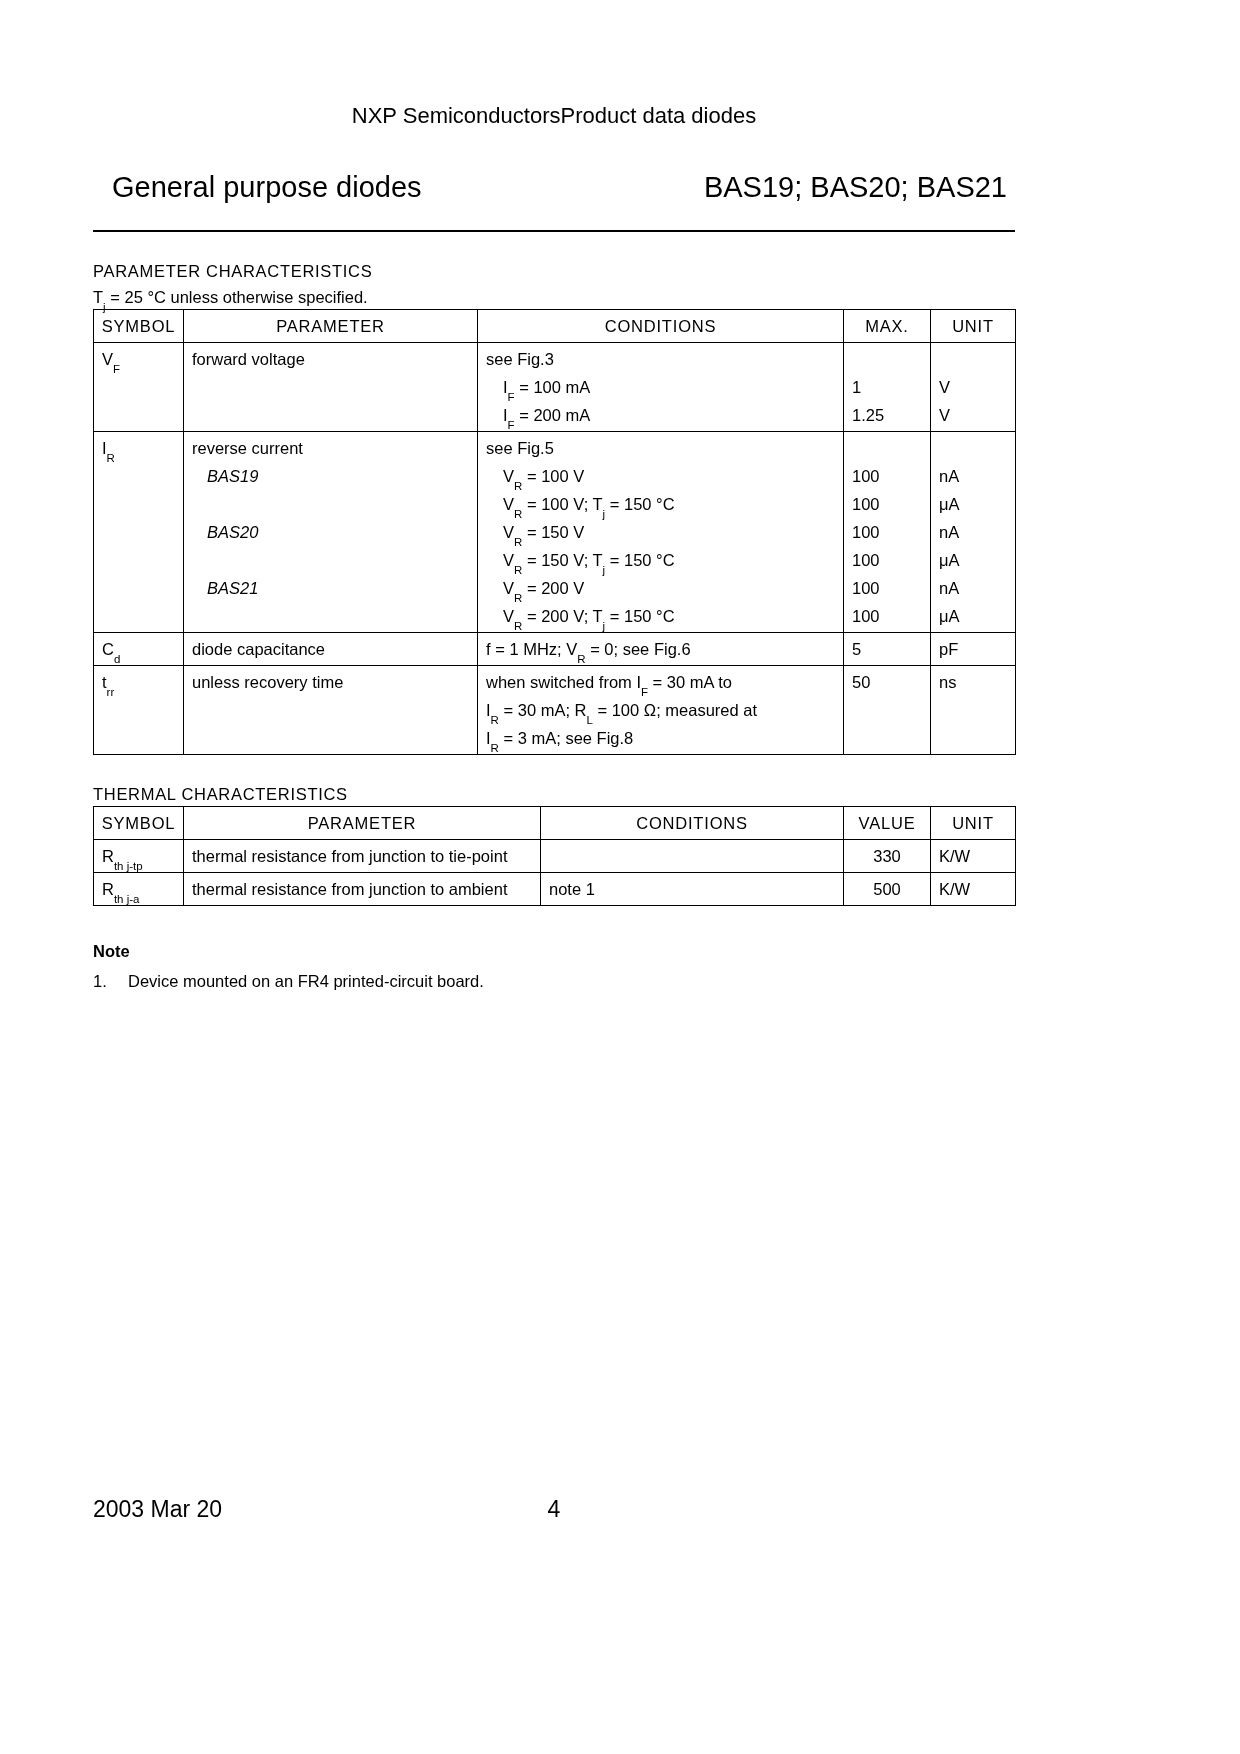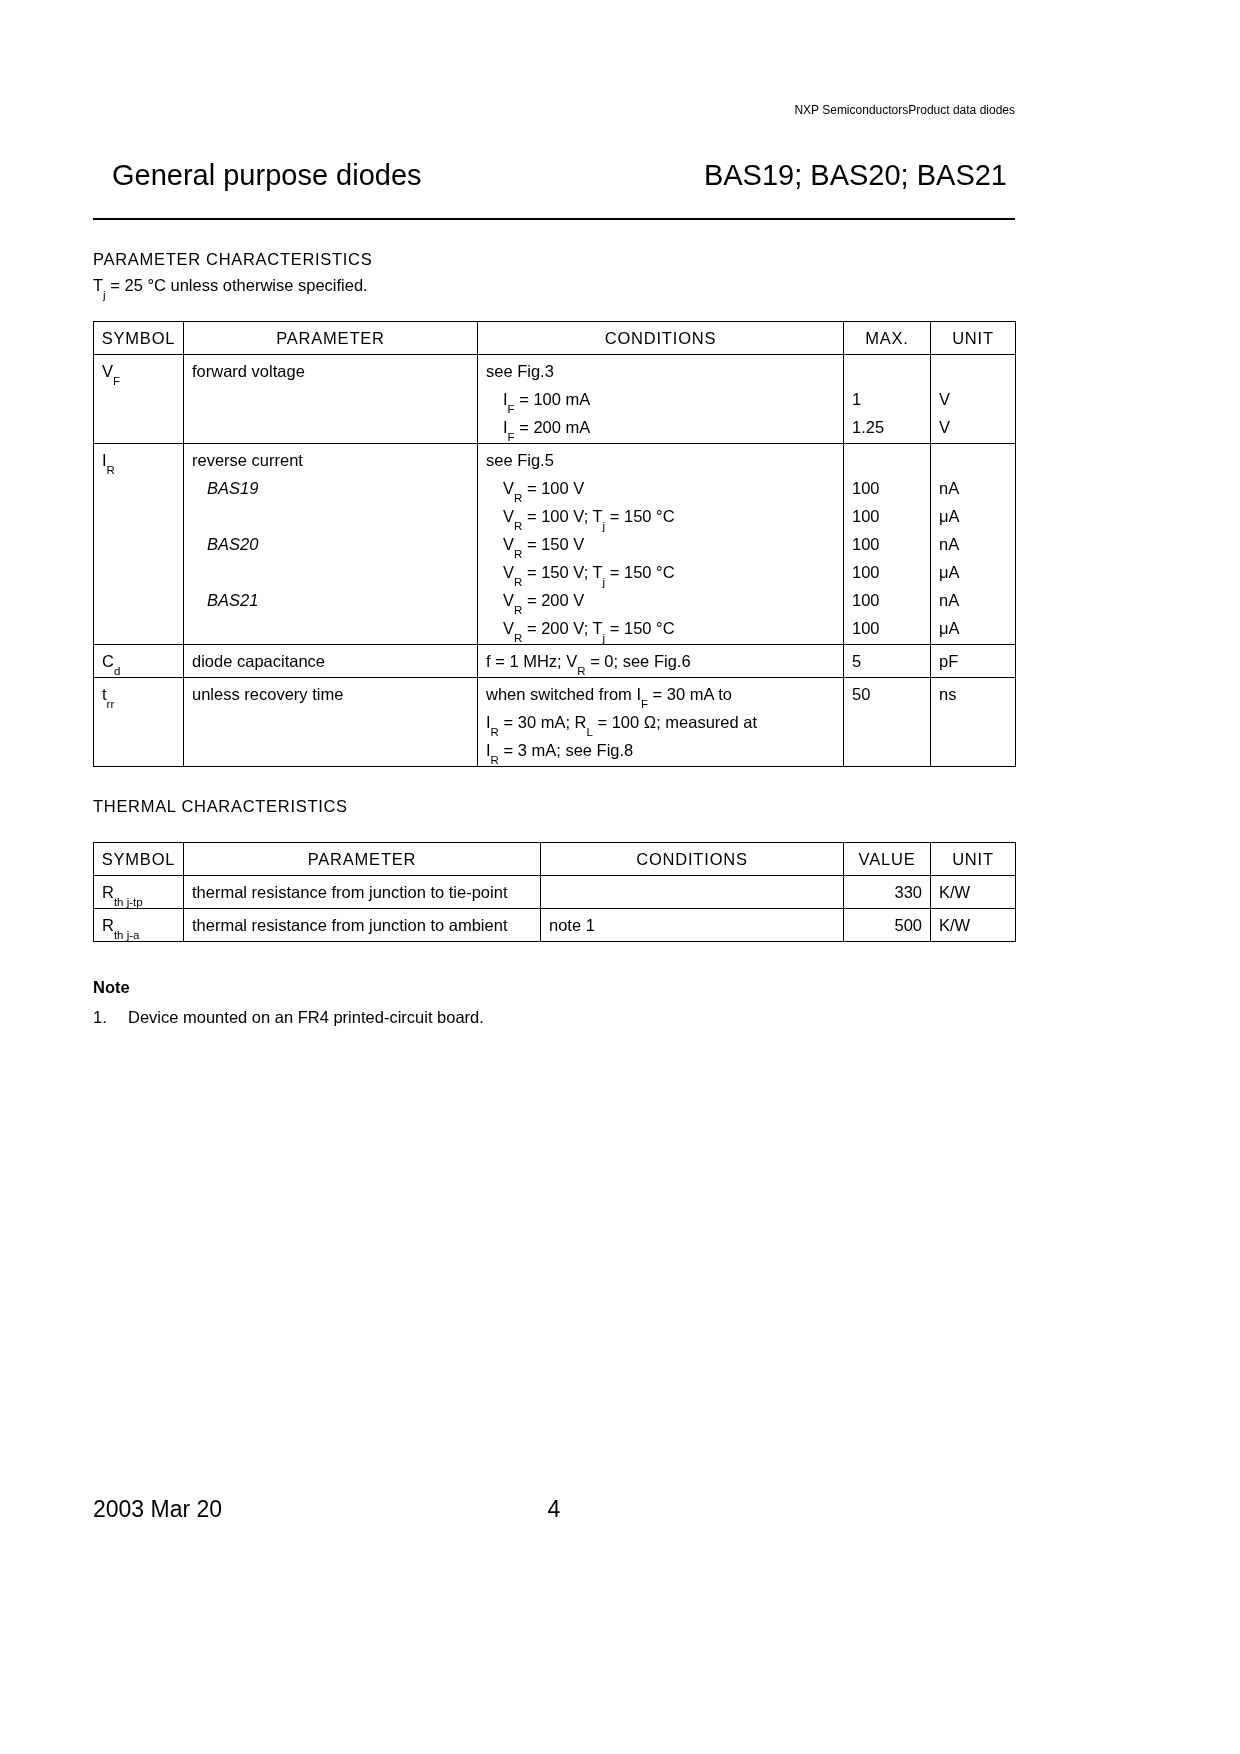--- a/index.html
+++ b/index.html
@@ -4,40 +4,40 @@
 <style>
   html,body { margin:0; padding:0; background:#e8e8e8; }
   .page {
     position:relative; width:1240px; height:1754px; margin:0 auto;
     background:#ffffff; color:#000;
     font-family:"Liberation Sans","DejaVu Sans",sans-serif;
     overflow:hidden;
   }
   .content { position:absolute; left:93px; top:103px; width:922px; }
 
-  .doc-header { display:flex; justify-content:flex-end; font-size:12px; }
+  .doc-header { display:flex; justify-content:center; font-size:22px; }
 
   .title-row { margin-top:42px; display:flex; justify-content:space-between; align-items:baseline; font-size:29px; }
   .title-left { padding-left:19px; }
   .title-right { padding-right:8px; }
   .rule { margin-top:26px; border-top:2px solid #000; height:0; }
 
   .section-h { margin-top:30px; font-size:16.5px; letter-spacing:0.7px; }
   .subtitle { margin-top:7px; font-size:16.5px; }
 
-  table.spec { margin-top:26px; border-collapse:collapse; width:100%; table-layout:fixed; }
+  table.spec { margin-top:2px; border-collapse:collapse; width:100%; table-layout:fixed; }
   .spec th {
     border:1.5px solid #000; height:32px; font-weight:400; font-size:16.5px;
     letter-spacing:0.8px; text-align:center; padding:0 2px;
   }
   .spec td { border:1.5px solid #000; vertical-align:top; padding:2px 8px; font-size:16.5px; }
   .line { height:28px; line-height:28px; white-space:nowrap; }
   .ind  { padding-left:17px; }
   .ind2 { padding-left:15px;font-style:italic; }
-  .t-val { text-align:right; }
+  .t-val { text-align:center; }
 
   sub { font-size:11.5px; line-height:0; position:relative; top:3.5px; }
 
   .note-h { margin-top:36px; font-size:16.5px; font-weight:700; }
   .note-item { margin-top:11px; display:flex; font-size:16.5px; }
   .note-num { width:35px; flex:0 0 35px; }
 
   .footer { position:absolute; left:93px; top:1496px; width:922px; font-size:23px; }
   .page-num { position:absolute; left:50%; transform:translateX(-50%); }
 </style>

